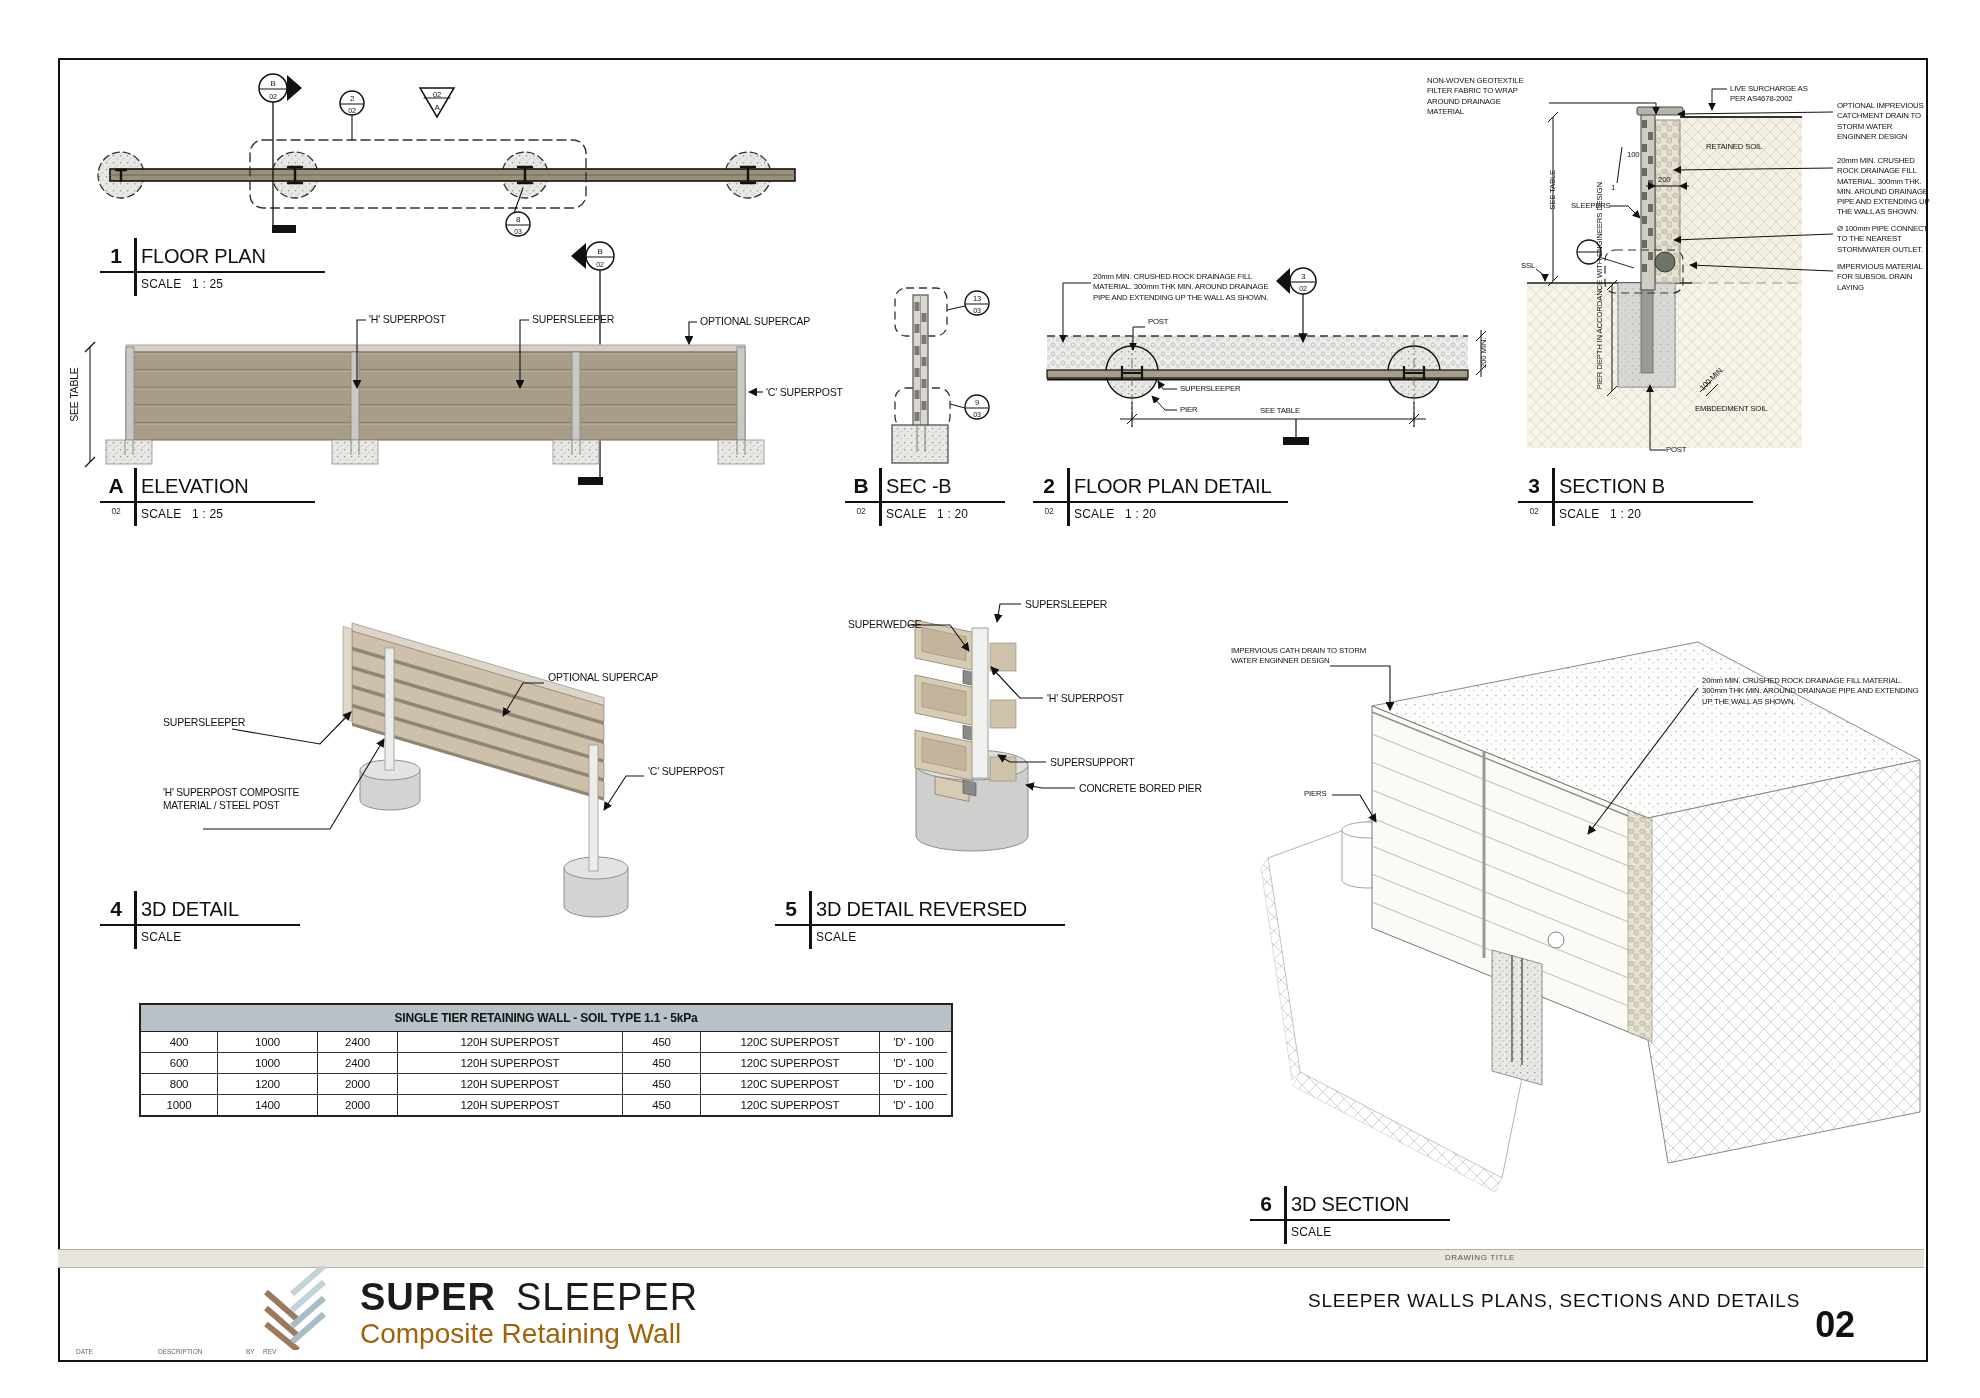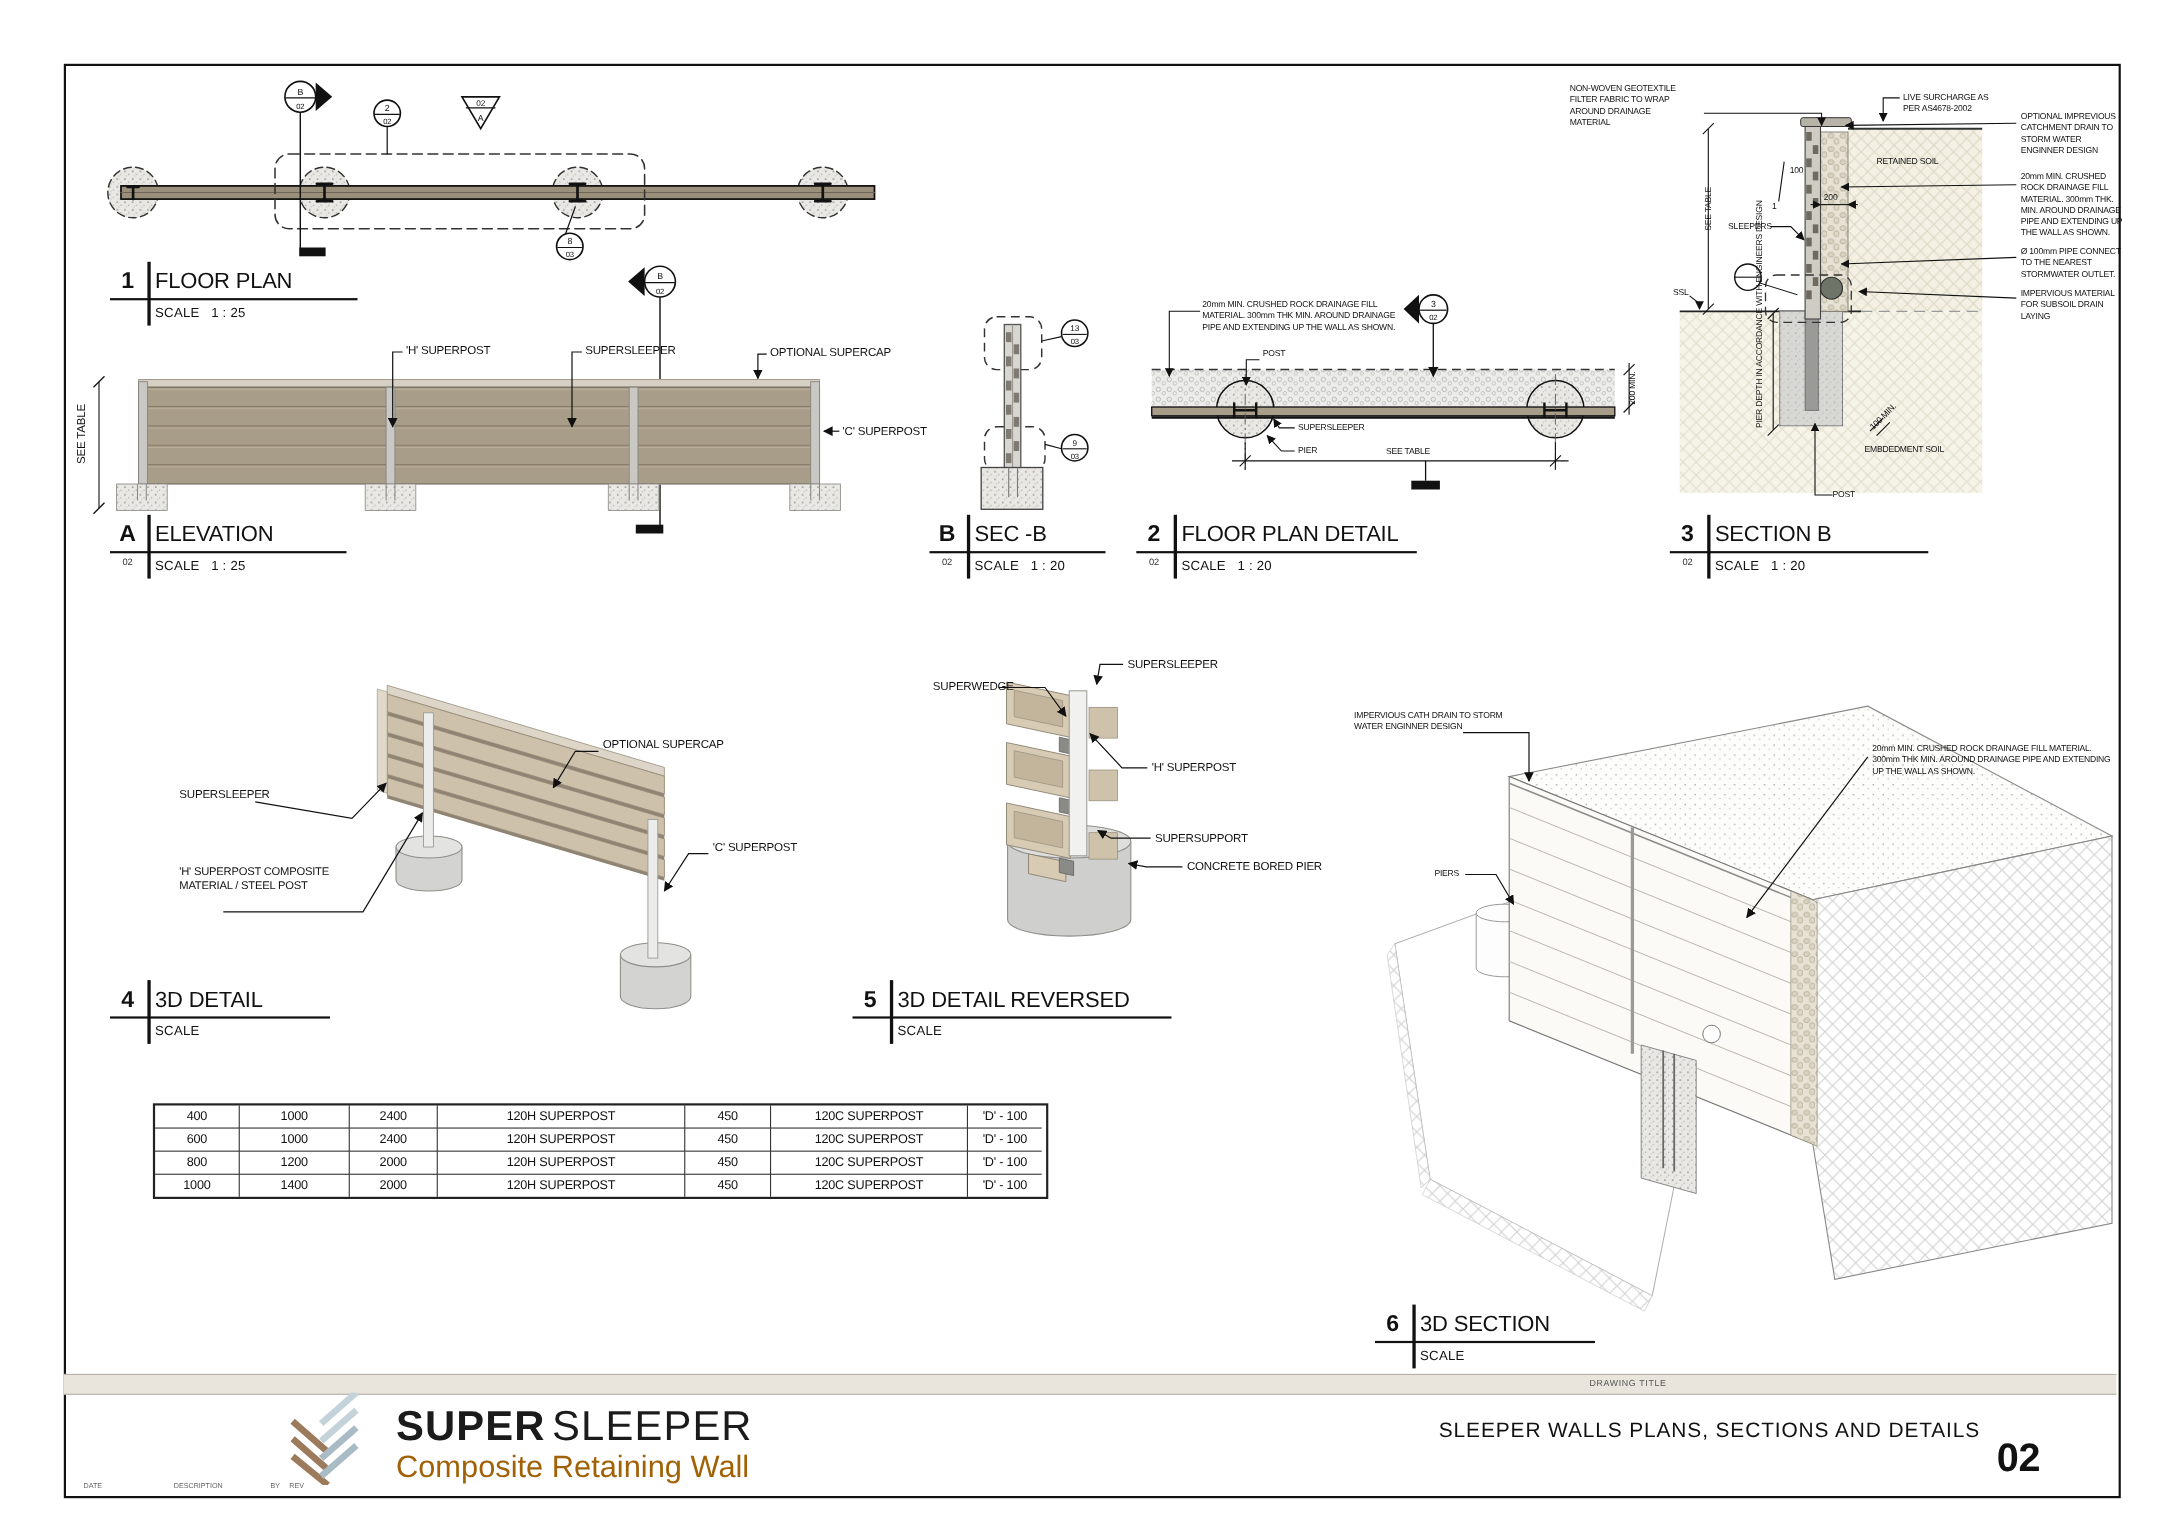--- a/index.html
+++ b/index.html
@@ -35,21 +35,21 @@
      padding:4px 2px;}
   .t-c:last-child{border-right:none;}
   .t-grid.lastrow .t-c{border-bottom:none;}
   
   #band{position:absolute;left:58px;top:1249px;width:1866px;height:17px;background:#e9e5dd;
      border-top:1px solid #b5b0a5;border-bottom:1px solid #b5b0a5;}
   #drawing-title-label{position:absolute;left:1390px;top:1253px;width:180px;text-align:center;
      font-size:8px;color:#555;letter-spacing:0.6px;}
   #brand-text{position:absolute;left:360px;top:1276px;font-size:38px;letter-spacing:1px;color:#1b1b1b;white-space:nowrap;}
   #brand-text .b1{font-weight:bold;}
-  #brand-text .b2{font-weight:300;margin-left:6px;}
+  #brand-text .b2{font-weight:300;margin-left:20px;}
   #brand-tagline{position:absolute;left:360px;top:1318px;font-size:28px;color:#a16207;white-space:nowrap;letter-spacing:0px;}
   #sheet-title{position:absolute;left:1308px;top:1290px;font-size:19px;letter-spacing:0.8px;white-space:nowrap;}
   #sheet-number{position:absolute;left:1800px;top:1304px;width:70px;text-align:center;font-size:36px;font-weight:bold;}
   .foot-tiny{position:absolute;top:1348px;font-size:6.5px;color:#666;letter-spacing:0px;}
 </style>
 </head>
 <body>
 
 <div id="sheet">
 <div id="frame"></div>
@@ -599,20 +599,21 @@
 <div class="lbl" style="left:1025px;top:598px">SUPERSLEEPER</div>
 <div class="lbl" style="left:1047px;top:692px">'H' SUPERPOST</div>
 <div class="lbl" style="left:1050px;top:756px">SUPERSUPPORT</div>
 <div class="lbl" style="left:1079px;top:782px">CONCRETE BORED PIER</div>
 
 <div class="note tiny" style="left:1231px;top:646px;width:160px">IMPERVIOUS CATH DRAIN TO STORM WATER ENGINNER DESIGN</div>
 <div class="lbl tiny" style="left:1304px;top:789px">PIERS</div>
 <div class="note tiny" style="left:1702px;top:676px;width:218px">20mm MIN. CRUSHED ROCK DRAINAGE FILL MATERIAL. 300mm THK MIN. AROUND DRAINAGE PIPE AND EXTENDING UP THE WALL AS SHOWN.</div>
 
 <div id="walltable">
+  <div class="t-title">SINGLE TIER RETAINING WALL - SOIL TYPE 1.1 - 5kPa</div>
   <div class="t-grid">
     <div class="t-c">400</div>
         <div class="t-c">1000</div>
     <div class="t-c">2400</div>
         <div class="t-c">120H SUPERPOST</div>
     <div class="t-c">450</div>
         <div class="t-c">120C SUPERPOST</div>
     <div class="t-c">'D' - 100</div>
   </div>
   <div class="t-grid">

